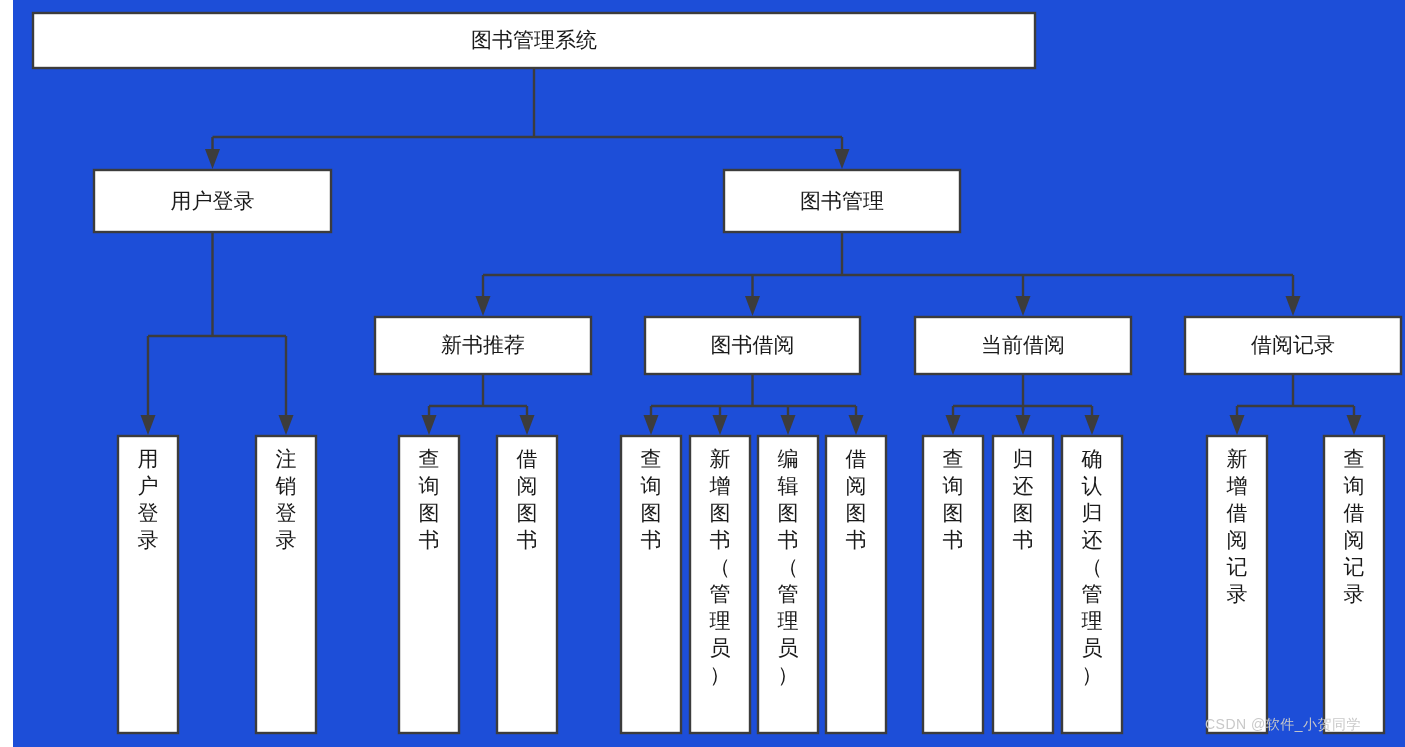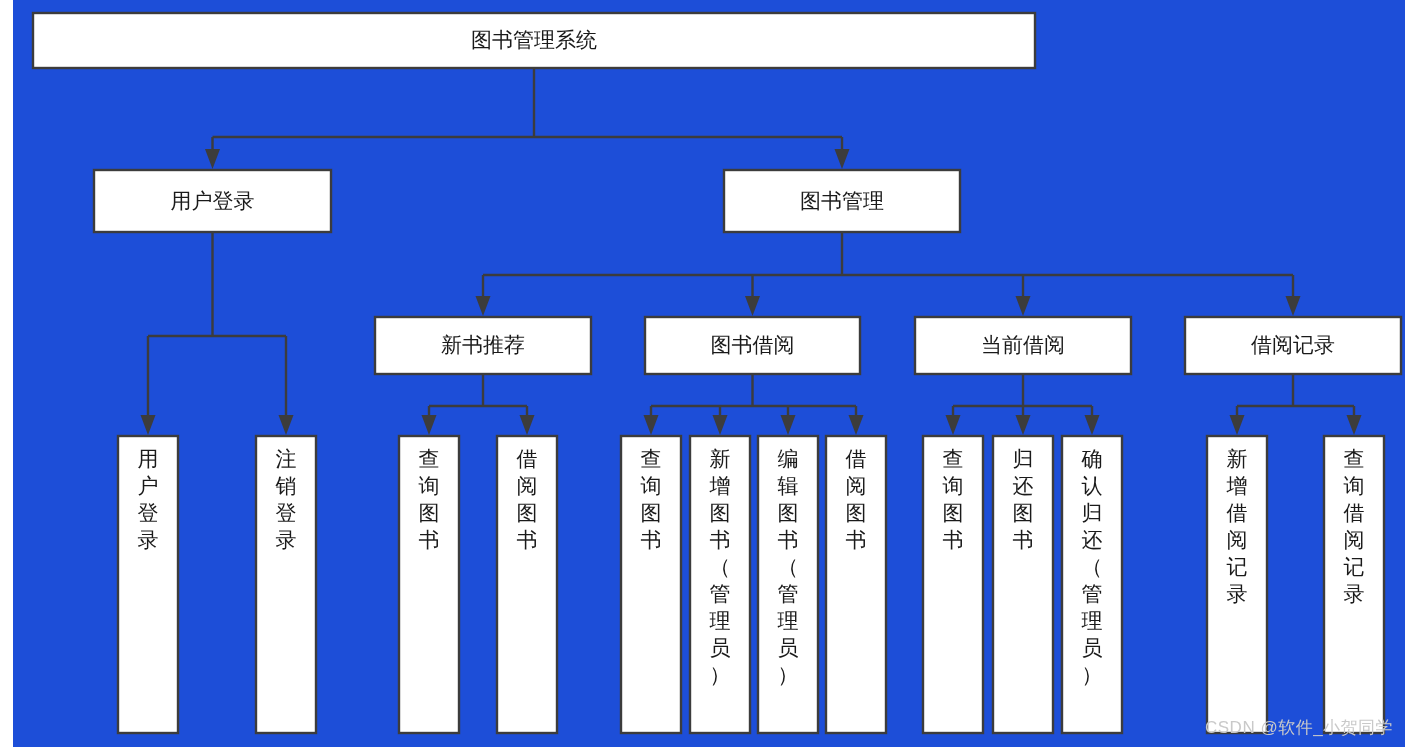--- a/index.html
+++ b/index.html
@@ -54,21 +54,21 @@
   }
   .node-label-v {
     font-family: "Liberation Sans", "DejaVu Sans", sans-serif;
     font-size: 21px;
     fill: #1a1a1a;
     text-anchor: middle;
   }
   .watermark-text {
     position: absolute;
     font-family: "Liberation Sans", "DejaVu Sans", sans-serif;
-    font-size: 17px;
+    font-size: 14px;
     color: #c9c9c9;
     white-space: nowrap;
     letter-spacing: 0.5px;
     left: 1192px;
     top: 716px;
   }
 </style>
 </head>
 <body>
 

